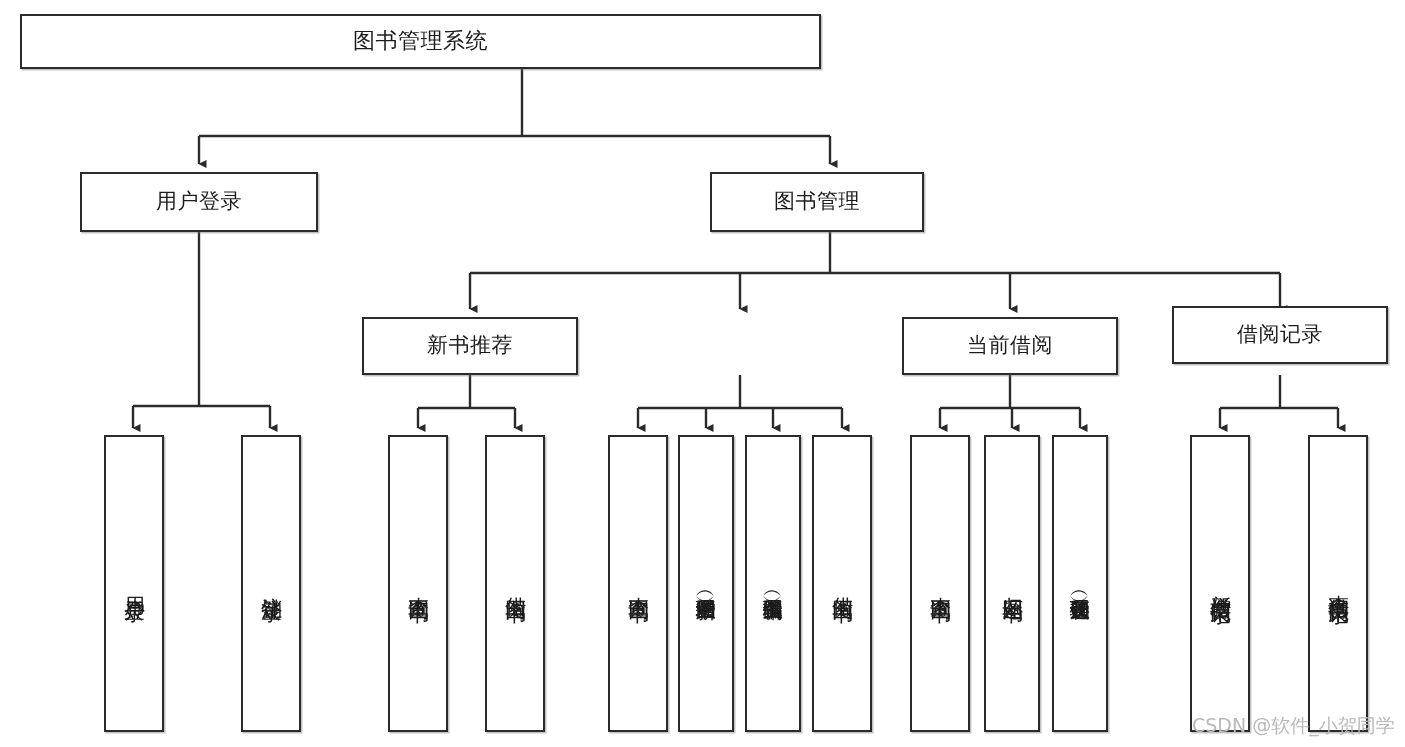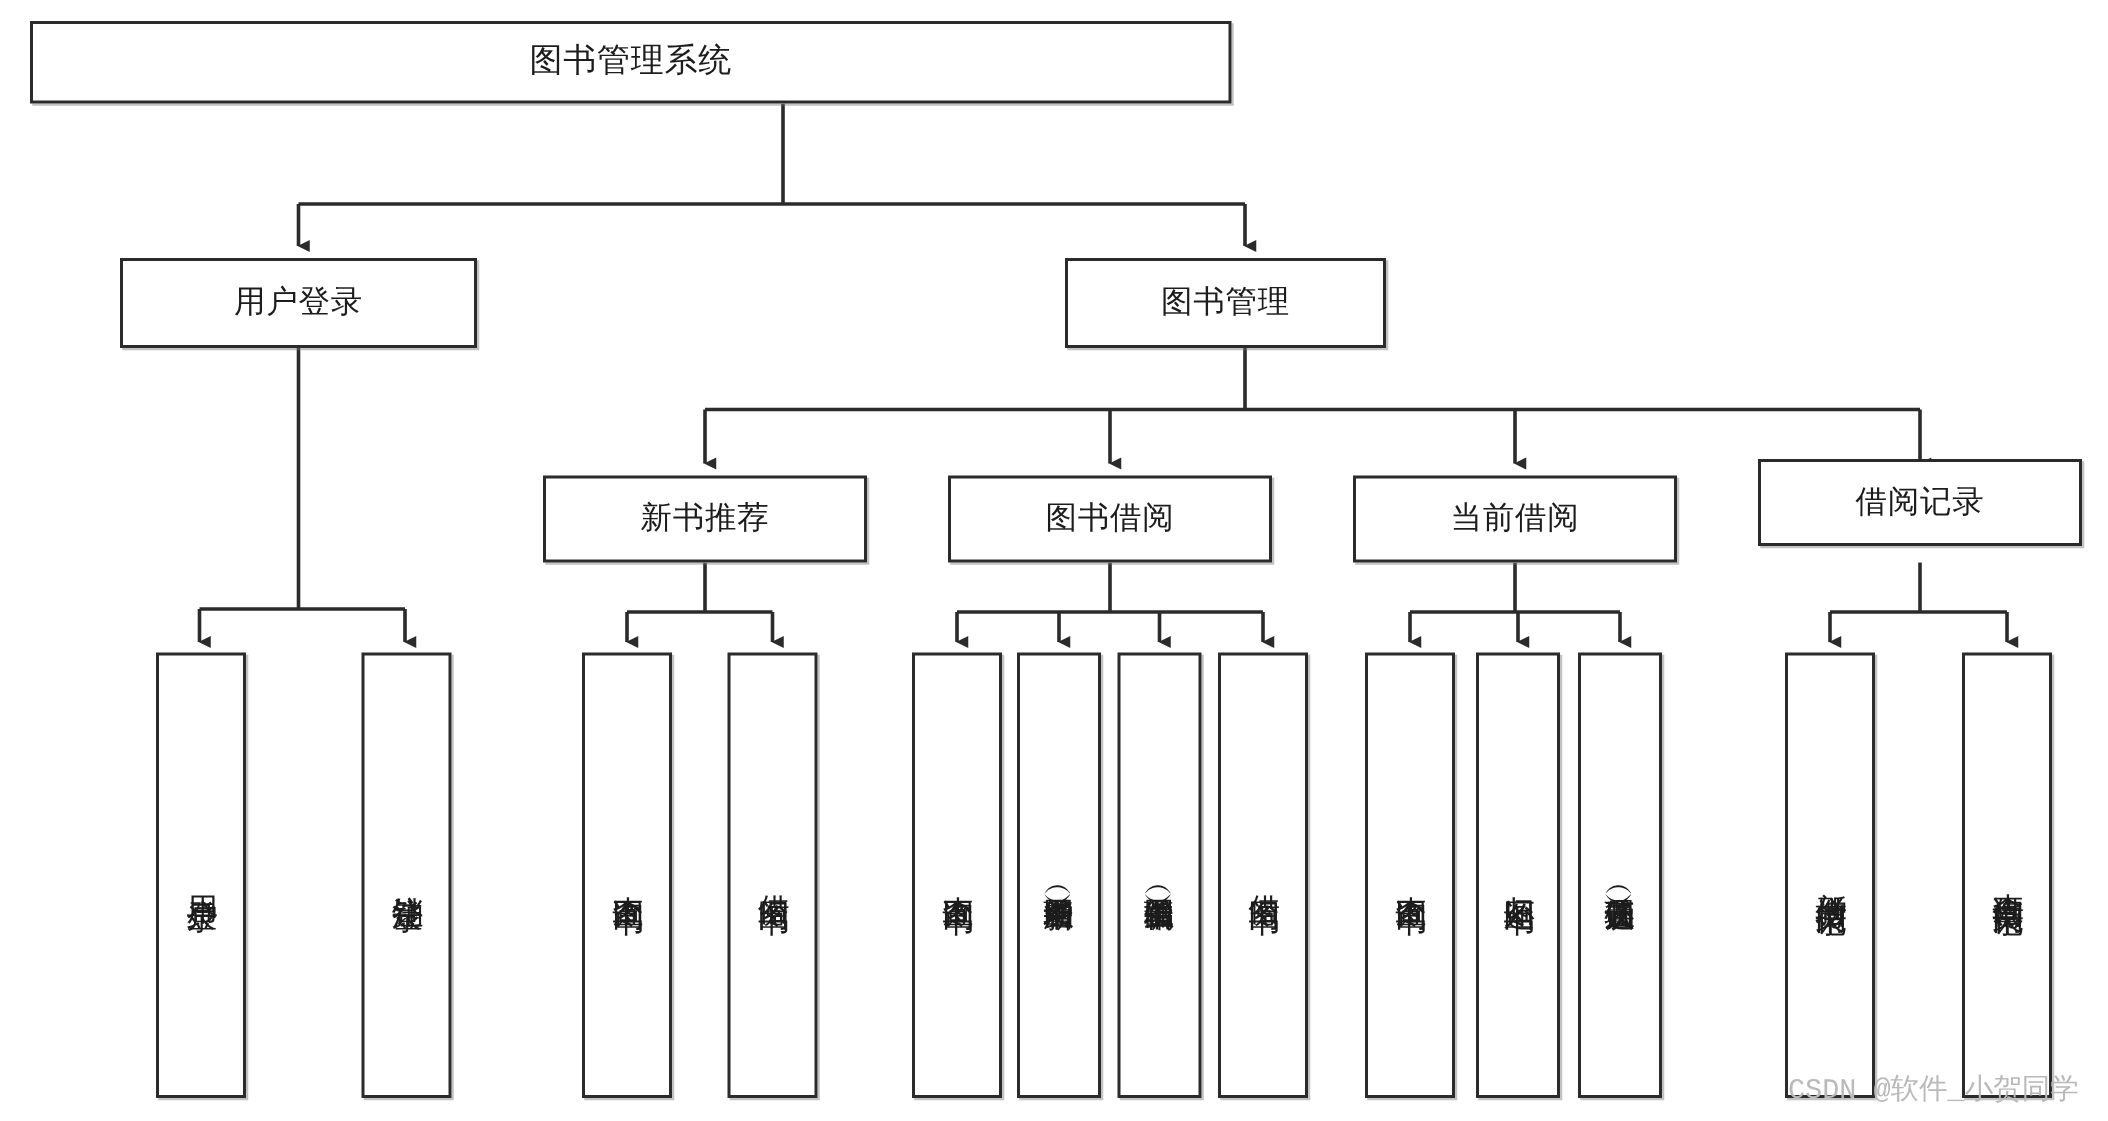--- a/index.html
+++ b/index.html
@@ -138,23 +138,20 @@
   <div class="node" style="left: 80px; top: 172px; width: 238px; height: 60px; border-color: rgb(43, 43, 43); background: rgb(255, 255, 255);">
     <span class="node-label-h" style="color: rgb(28, 28, 28);">用户登录</span>
   </div>
   <div class="node" style="left: 710px; top: 172px; width: 214px; height: 60px; border-color: rgb(43, 43, 43); background: rgb(255, 255, 255);">
     <span class="node-label-h" style="color: rgb(28, 28, 28);">图书管理</span>
   </div>
 
   <div class="node" style="left: 362px; top: 317px; width: 216px; height: 58px; border-color: rgb(43, 43, 43); background: rgb(255, 255, 255);">
     <span class="node-label-h" style="color: rgb(28, 28, 28);">新书推荐</span>
   </div>
-  <div class="node" style="left: 632px; top: 317px; width: 216px; height: 58px; border-color: rgb(43, 43, 43); background: rgb(255, 255, 255);">
-    <span class="node-label-h" style="color: rgb(28, 28, 28);">图书借阅</span>
-  </div>
   <div class="node" style="left: 902px; top: 317px; width: 216px; height: 58px; border-color: rgb(43, 43, 43); background: rgb(255, 255, 255);">
     <span class="node-label-h" style="color: rgb(28, 28, 28);">当前借阅</span>
   </div>
   <div class="node" style="left: 1172px; top: 306px; width: 216px; height: 58px; border-color: rgb(43, 43, 43); background: rgb(255, 255, 255);">
     <span class="node-label-h" style="color: rgb(28, 28, 28);">借阅记录</span>
   </div>
 
   <div class="node node-leaf" style="left: 104px; top: 435px; width: 60px; height: 297px; border-color: rgb(43, 43, 43); background: rgb(255, 255, 255);">
     <span class="node-label-v" style="color: rgb(28, 28, 28);">用户登录</span>
   </div>
@@ -192,15 +189,15 @@
     <span class="node-label-v tight" style="color: rgb(28, 28, 28);">确认归还（管理员）</span>
   </div>
 
   <div class="node node-leaf" style="left: 1190px; top: 435px; width: 60px; height: 297px; border-color: rgb(43, 43, 43); background: rgb(255, 255, 255);">
     <span class="node-label-v" style="color: rgb(28, 28, 28);">新增借阅记录</span>
   </div>
   <div class="node node-leaf" style="left: 1308px; top: 435px; width: 60px; height: 297px; border-color: rgb(43, 43, 43); background: rgb(255, 255, 255);">
     <span class="node-label-v" style="color: rgb(28, 28, 28);">查询借阅记录</span>
   </div>
 
-  <div class="watermark" style="left: 1192px; top: 713px; color: rgb(185, 185, 185); font-family: Liberation Mono, monospace;">CSDN @软件_小贺同学</div>
+  <div class="watermark" style="left: 1192px; top: 713px; color: rgb(185, 185, 185);">CSDN @软件_小贺同学</div>
 
 </div>
 
 </body></html>

